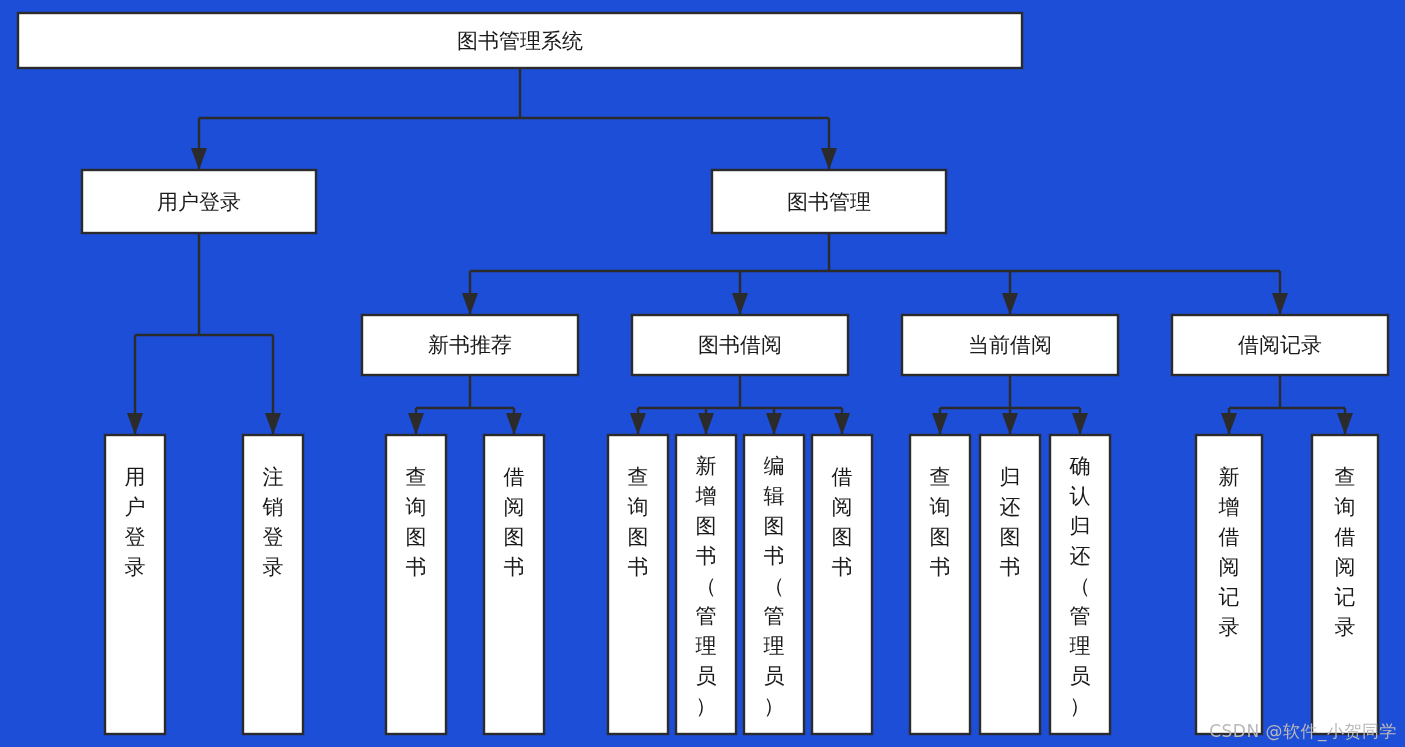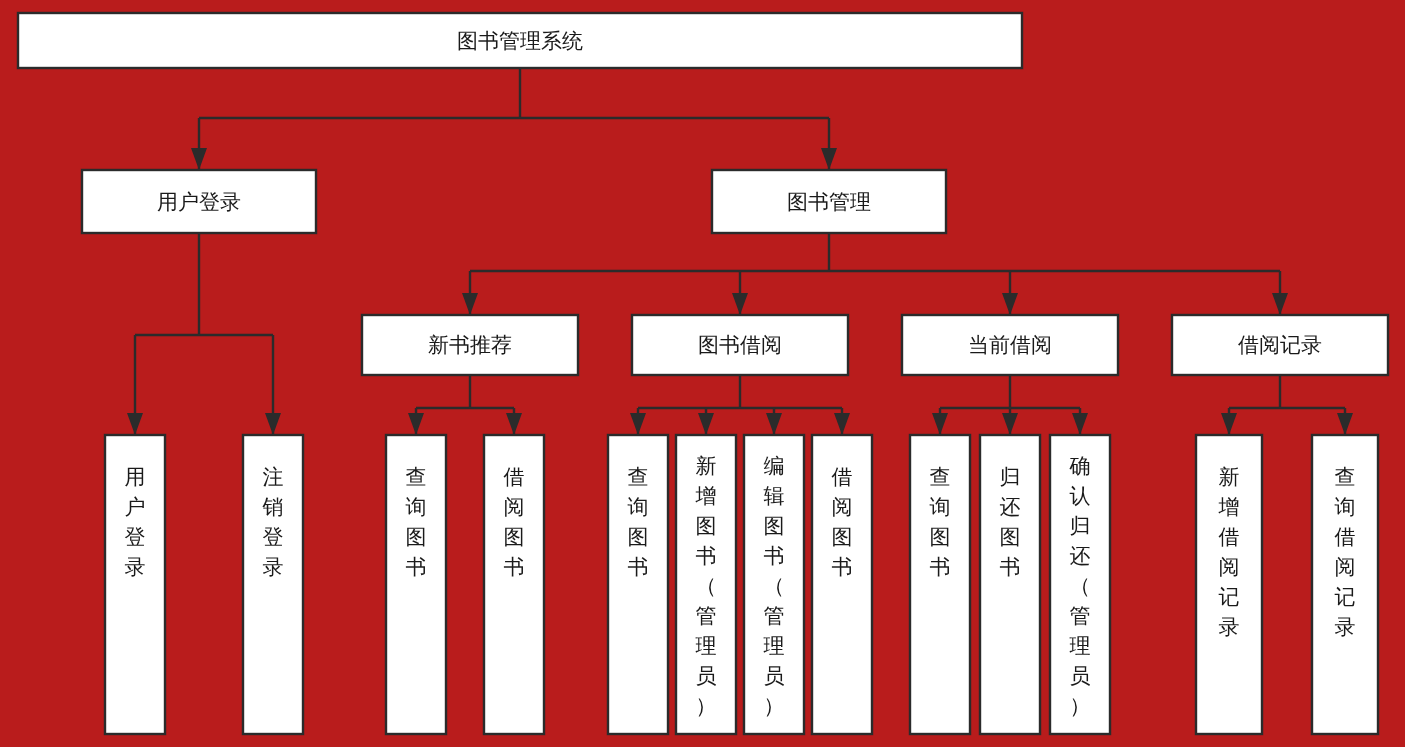--- a/index.html
+++ b/index.html
@@ -12,21 +12,21 @@
     font-family: "DejaVu Sans", "Liberation Sans", sans-serif;
     width: 1405px;
     height: 747px;
     overflow: hidden;
     position: relative;
   }
   #diagram-root {
     position: relative;
     width: 1405px;
     height: 747px;
-    background: #b91c1c;
+    background: #1d4ed8;
   }
   svg#tree-svg {
     position: absolute;
     left: 0;
     top: 0;
     width: 1405px;
     height: 747px;
     display: block;
   }
   .node-box {
@@ -204,13 +204,14 @@
         <g>
           <rect x="1196" y="435" width="66" height="299" class="node-box"></rect>
           <text class="node-label-v" x="1229" y="484"><tspan x="1229">新</tspan><tspan x="1229" dy="30">增</tspan><tspan x="1229" dy="30">借</tspan><tspan x="1229" dy="30">阅</tspan><tspan x="1229" dy="30">记</tspan><tspan x="1229" dy="30">录</tspan></text>
         </g>
         <g>
           <rect x="1312" y="435" width="66" height="299" class="node-box"></rect>
           <text class="node-label-v" x="1345" y="484"><tspan x="1345">查</tspan><tspan x="1345" dy="30">询</tspan><tspan x="1345" dy="30">借</tspan><tspan x="1345" dy="30">阅</tspan><tspan x="1345" dy="30">记</tspan><tspan x="1345" dy="30">录</tspan></text>
         </g>
       </g>
   </svg>
+  <div class="watermark">CSDN @软件_小贺同学</div>
 </div>
 
 </body></html>

